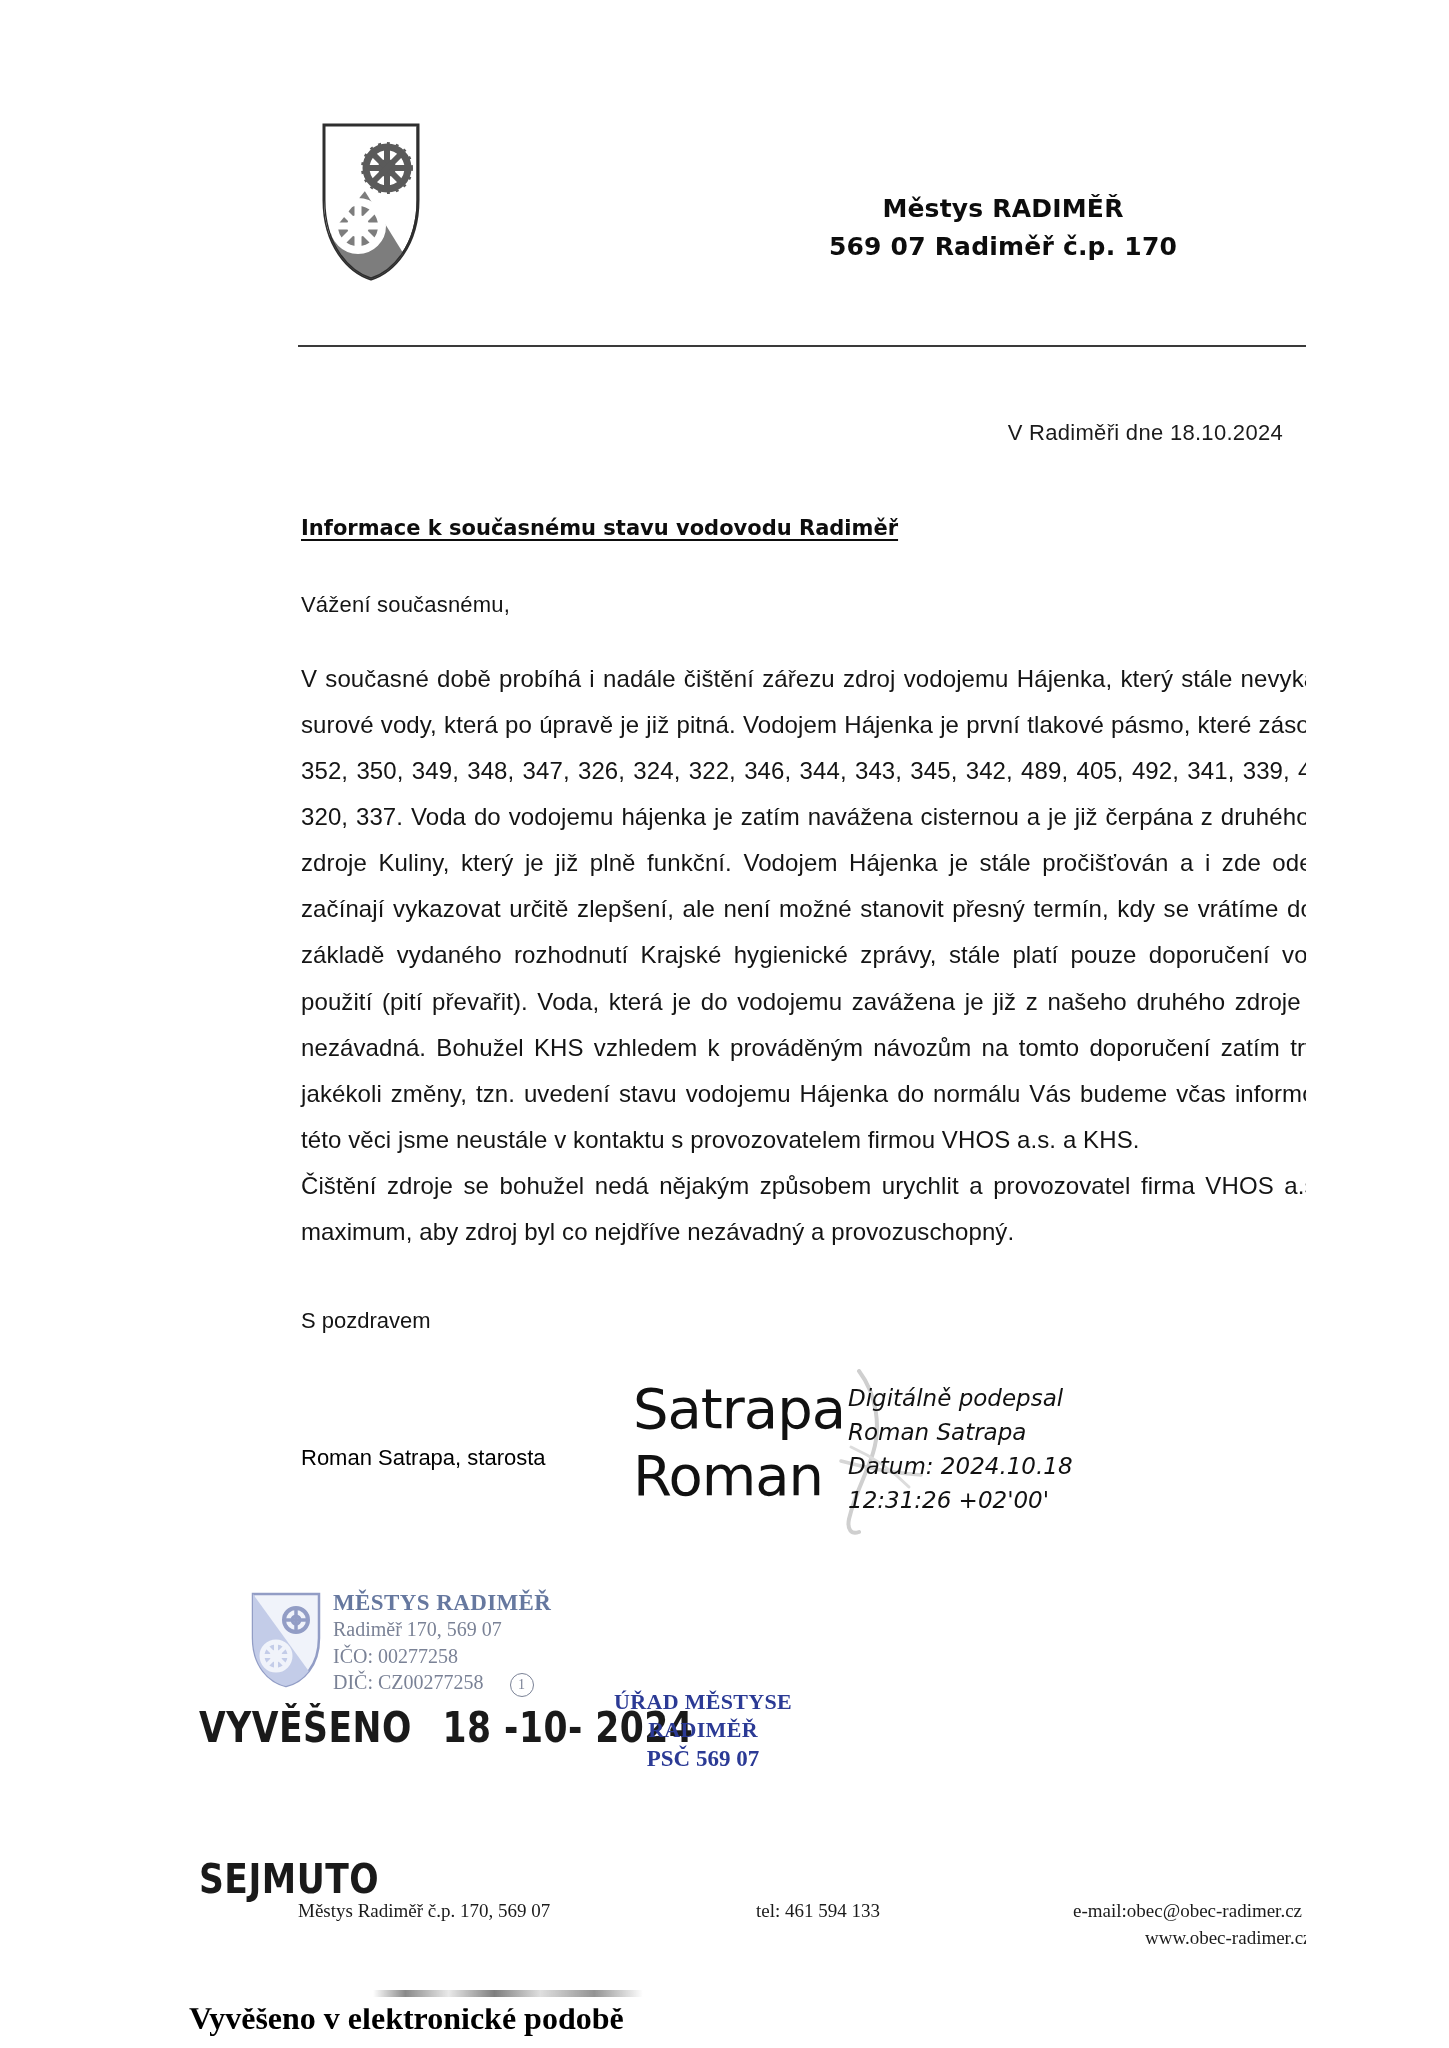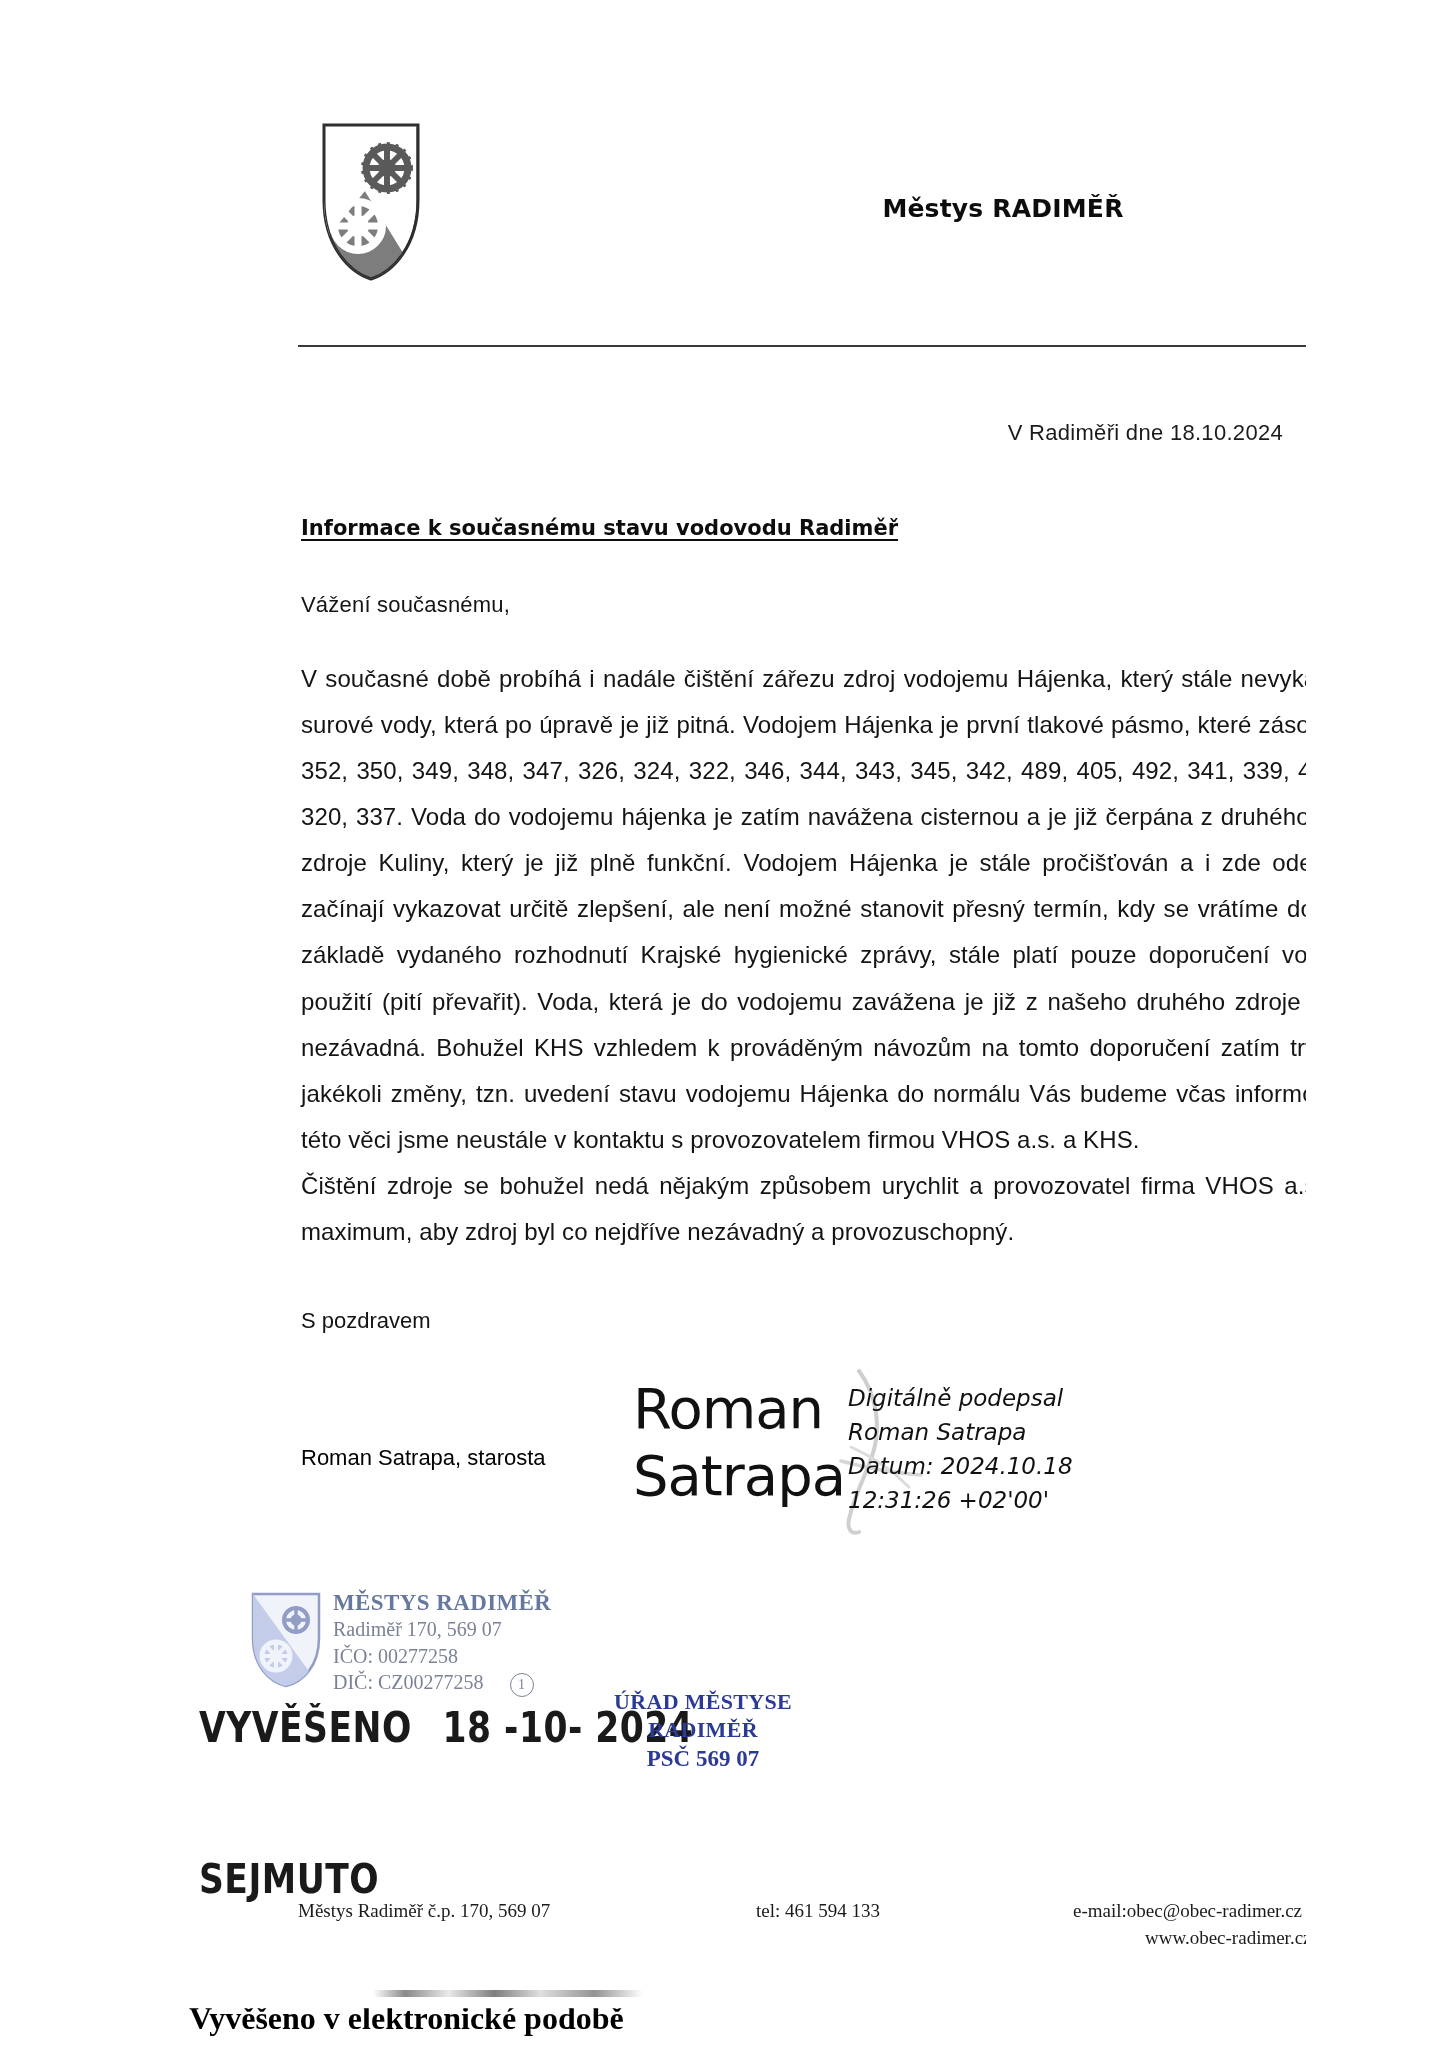--- a/index.html
+++ b/index.html
@@ -372,42 +372,43 @@
               <circle cx="17" cy="-17" r="3"></circle>
                 <circle cx="-17" cy="17" r="3"></circle>
             </g>
           </g>
         </g>
       </svg>
     </div>
 
     <div class="org-block">
       <div class="org-name">Městys RADIMĚŘ</div>
+      <div class="org-addr">569 07 Radiměř č.p. 170</div>
     </div>
 
     <div class="rule"></div>
   </div>
 
   <div class="date-line">V Radiměři dne  18.10.2024</div>
 
   <div class="subject">Informace k současnému stavu vodovodu Radiměř</div>
 
   <div class="body-wrap">
     <p class="salutation">Vážení současnému,</p>
     <p class="para">V současné době probíhá i nadále čištění zářezu zdroj vodojemu Hájenka, který stále nevykazuje hodnoty surové vody, která po úpravě je již pitná.  Vodojem Hájenka je první tlakové pásmo, které zásobuje č.p. 353, 352, 350, 349, 348, 347, 326, 324, 322, 346, 344, 343, 345, 342, 489, 405, 492, 341, 339, 418, 338, 340, 320, 337. Voda do vodojemu hájenka je zatím navážena cisternou a je již čerpána z druhého vodovodního zdroje Kuliny, který je již plně funkční. Vodojem Hájenka je stále pročišťován a i zde odebrané vzorky začínají vykazovat určitě zlepšení, ale není možné stanovit přesný termín, kdy se vrátíme do normálu. Na základě vydaného rozhodnutí Krajské hygienické zprávy, stále platí pouze doporučení vodu pro přímé použití (pití převařit). Voda, která je do vodojemu zavážena je již z našeho druhého zdroje a je naprosto nezávadná. Bohužel KHS vzhledem k prováděným návozům na tomto doporučení zatím trvá. V případě jakékoli změny, tzn. uvedení stavu vodojemu Hájenka do normálu Vás budeme včas informovat.  V řešení této věci jsme neustále v kontaktu s provozovatelem firmou VHOS a.s. a KHS.</p>
     <p class="para para-tight">Čištění zdroje se bohužel nedá nějakým způsobem urychlit a provozovatel firma VHOS a.s. pro to dělá maximum, aby zdroj byl co nejdříve nezávadný a provozuschopný.</p>
   </div>
 
   <div class="closing">S pozdravem</div>
   <div class="signer">Roman Satrapa, starosta</div>
 
   <div class="digsig">
     <div class="digsig-name">
+      <span>Satrapa</span>
       <span>Roman</span>
-      <span>Satrapa</span>
     </div>
     <svg class="digsig-flourish" viewBox="0 0 110 170" aria-hidden="true">
       <path d="M30,2 C48,26 52,58 44,84 C38,104 26,124 20,150 C18,160 22,166 30,163" fill="none" stroke="#cfcfcf" stroke-width="4" stroke-linecap="round"></path>
       <path d="M12,92 C34,98 62,104 92,106" fill="none" stroke="#d6d6d6" stroke-width="3.5" stroke-linecap="round"></path>
       <path d="M22,78 C40,86 62,100 80,118" fill="none" stroke="#dcdcdc" stroke-width="3" stroke-linecap="round"></path>
     </svg>
     <div class="digsig-meta">
       <span>Digitálně podepsal</span>
       <span>Roman Satrapa</span>
       <span>Datum: 2024.10.18</span>

